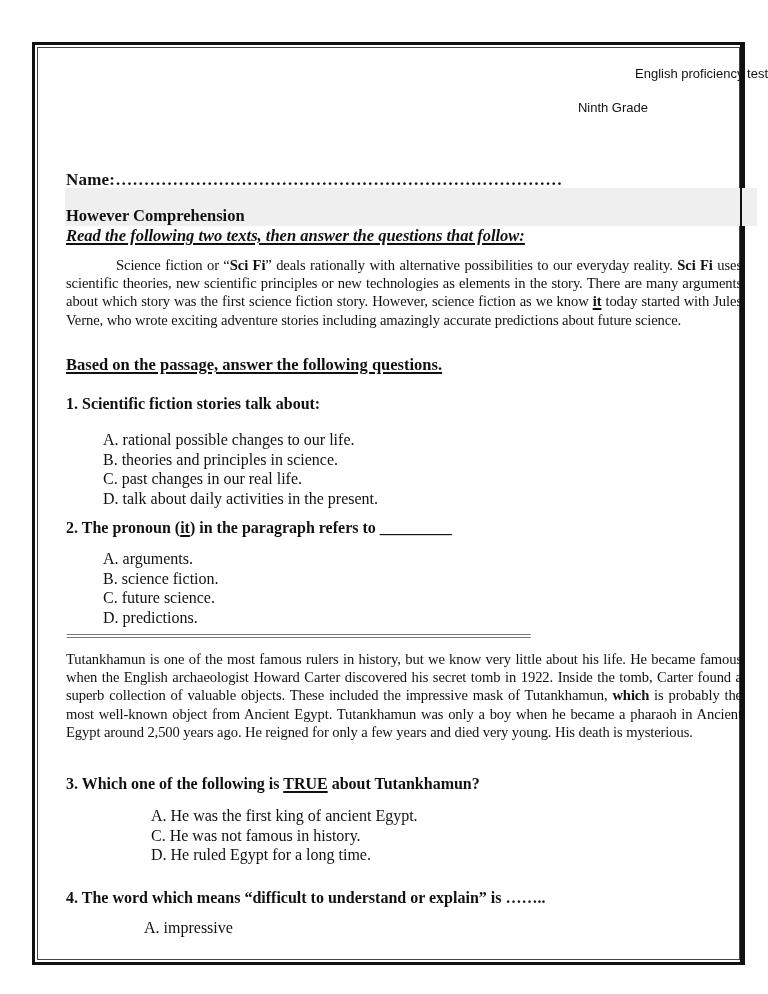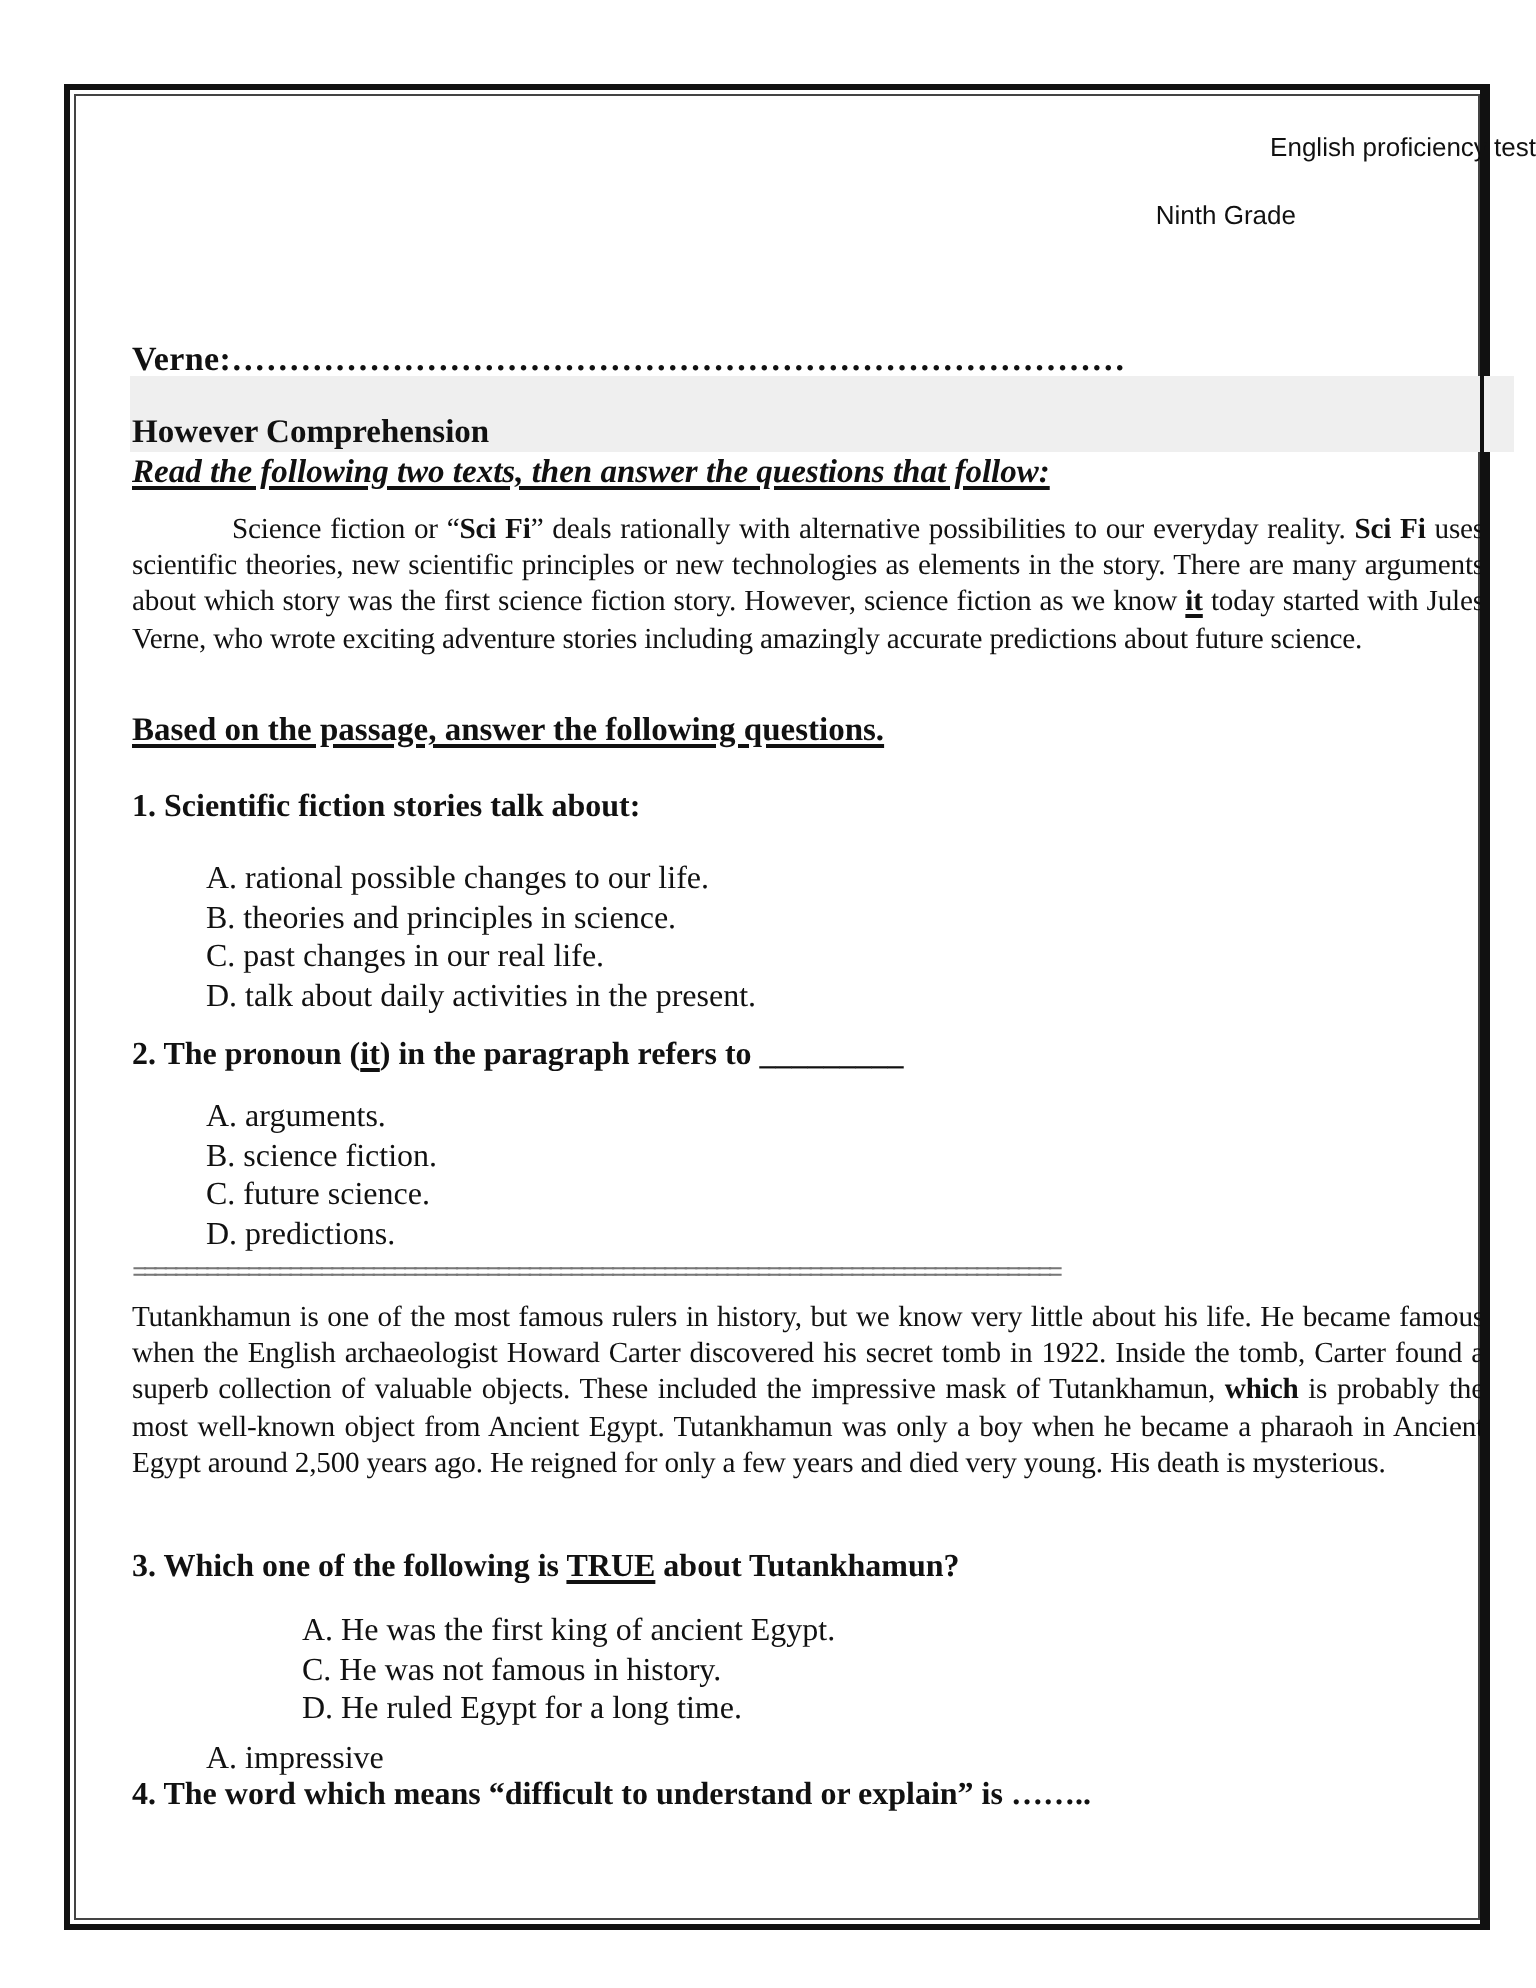--- a/index.html
+++ b/index.html
@@ -26,21 +26,21 @@
 
 <div class="frame-outer"></div>
 <div class="frame-inner"></div>
 <div class="gray-band"></div>
 
 <div class="content">
   <div class="hdr" style="top:66px; left:-66px; width:768px;">English proficiency test</div>
   <div class="hdr" style="top:100px; left:-66px; width:648px;">Ninth Grade</div>
 
   <div class="abs name-line" style="top:170px;">
-    <span>Verne:</span><span>……………………………………………………………………</span>
+    <span>Name:</span><span>……………………………………………………………………</span>
   </div>
 
   <div class="abs bold16" style="top:206px;">However Comprehension</div>
   <div class="abs bold16 u" style="top:226px;font-style:italic;">Read the following two texts, then answer the questions that follow:</div>
 
   <div class="para" style="top:256px;">
     <span class="indent"></span><span>Science fiction or “</span><b>Sci Fi</b><span>” deals rationally with alternative possibilities to our everyday reality. </span><b>Sci Fi</b><span> uses scientific theories, new scientific principles or new technologies as elements in the story. There are many arguments about which story was the first science fiction story. However, science fiction as we know </span><b class="u">it</b><span> today started with Jules Verne, who wrote exciting adventure stories including amazingly accurate predictions about future science.</span>
   </div>
 
   <div class="abs bold16 u" style="top:355px;">Based on the passage, answer the following questions.</div>
@@ -72,18 +72,18 @@
   <div class="q" style="top:775px;">
     <span>3. Which one of the following is </span><span class="u">TRUE</span><span> about Tutankhamun?</span>
   </div>
   <div class="opts" style="top:806px;margin-left:48px;">
     <div class="opt">A. He was the first king of ancient Egypt.</div>
     <div class="opt">C. He was not famous in history.</div>
     <div class="opt">D. He ruled Egypt for a long time.</div>
   </div>
 
   <div class="q" style="top:889px;">4. The word which means “difficult to understand or explain” is ……..</div>
-  <div class="opts" style="top:870px;">
+  <div class="opts" style="top:918px;margin-left:41px;">
     <div class="opt">A. impressive</div>
   </div>
 </div>
 
 <div class="vline" style="top:42px; height:923px; left:740px; width:2px;"></div>
 
 </body></html>

